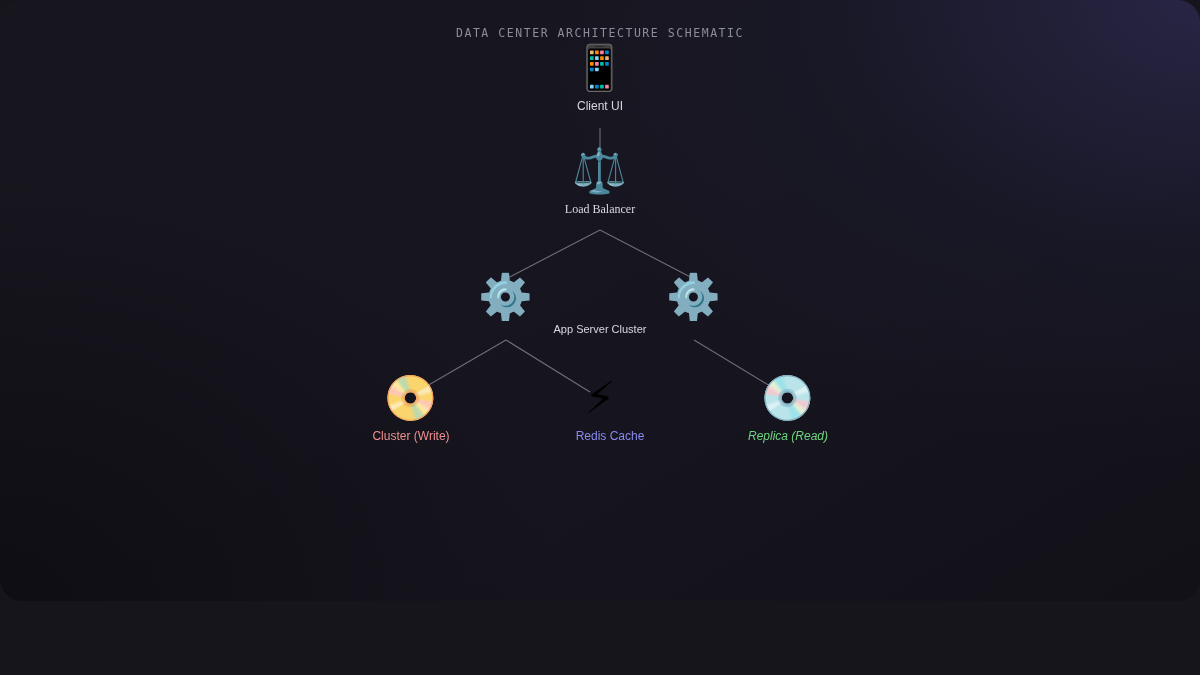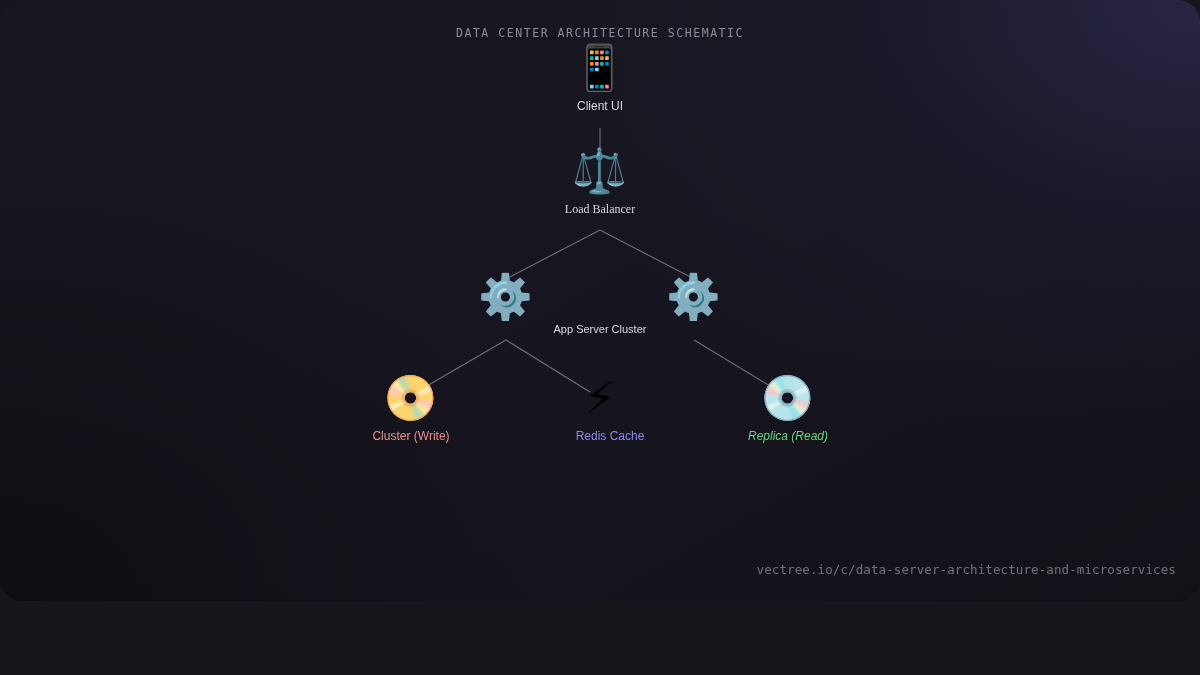--- a/index.html
+++ b/index.html
@@ -94,18 +94,14 @@
         </div>
         <div class="node" style="left: 788px; top: 409px;">
           <span class="glyph" style="font-size: 44px;">💿</span>
           <span class="caption" style="color: rgb(111, 212, 127); font-style: italic;">Replica (Read)</span>
         </div>
       </div>
 
     <div class="cluster-label" style="left:600px; top:323px;">App Server Cluster</div>
   </div>
 
-  <div id="footer">
-
-    <div id="permalink">vectree.io/c/data-server-architecture-and-microservices</div>
-  </div>
 
 </div>
 
 </body></html>

